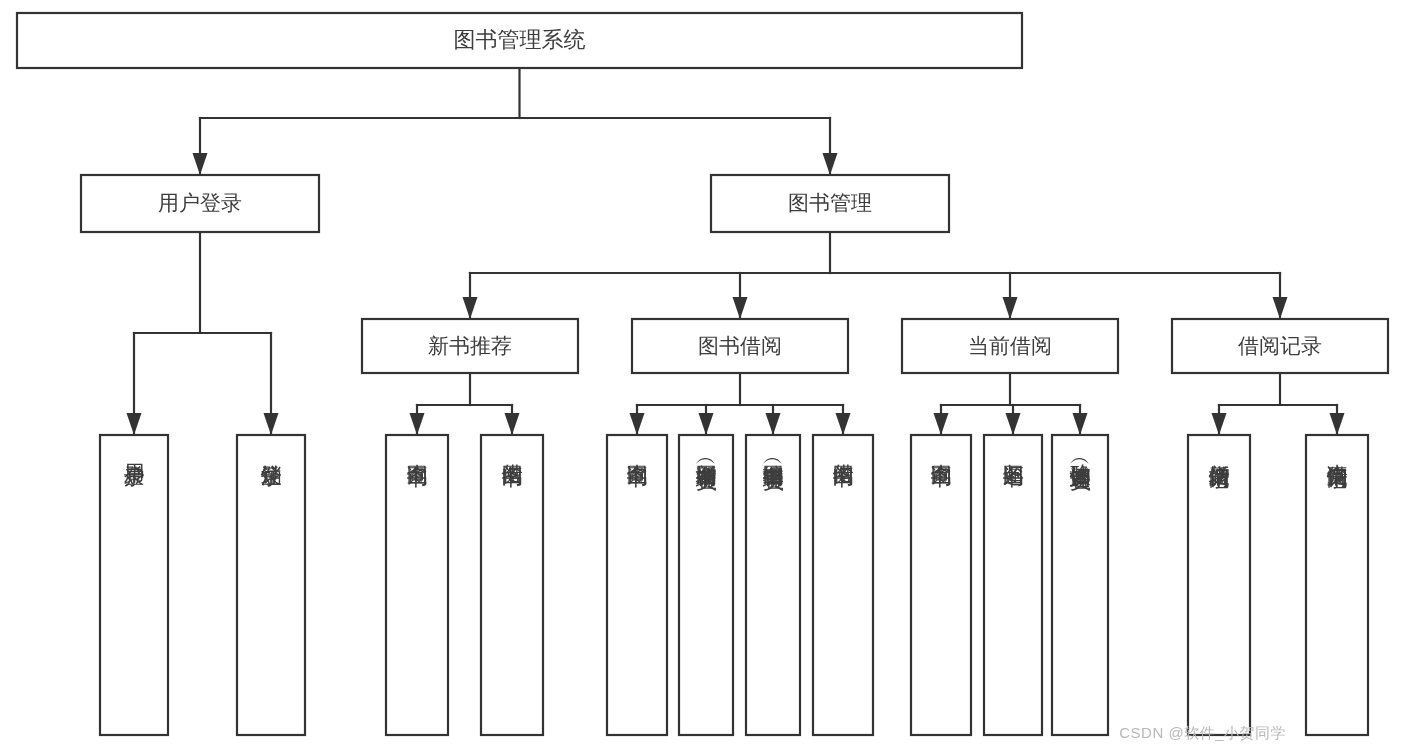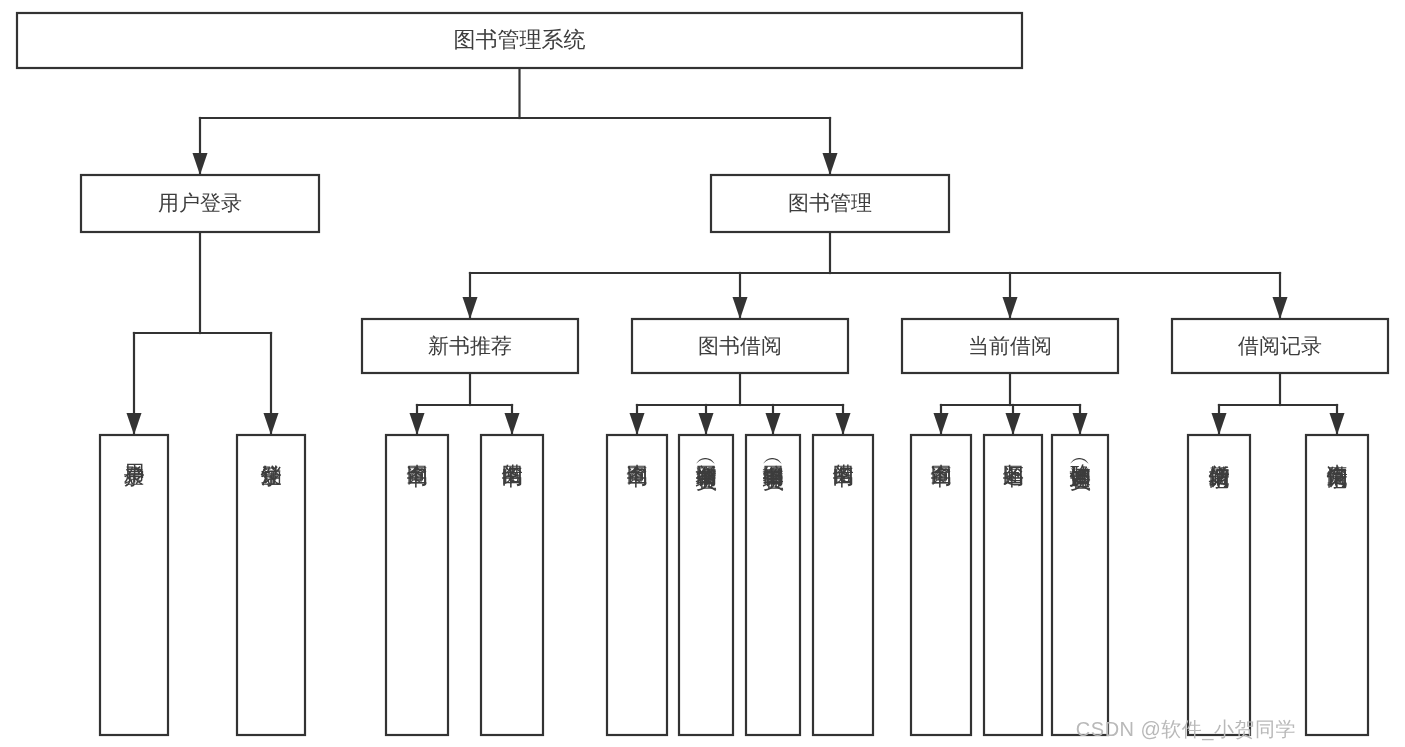--- a/index.html
+++ b/index.html
@@ -69,24 +69,24 @@
     text-orientation: upright;
     font-family: "Liberation Sans", "DejaVu Sans", sans-serif;
     font-size: 21px;
     line-height: 1.06;
     letter-spacing: 1px;
     color: #3d3d3d;
     white-space: nowrap;
   }
   .watermark {
     position: absolute;
-    right: 8px;
+    right: 18px;
     bottom: 4px;
     font-family: "Liberation Sans", "DejaVu Sans", sans-serif;
-    font-size: 20px;
+    font-size: 15px;
     color: #b9b9b9;
     letter-spacing: 0.5px;
     user-select: none;
   }
 </style>
 </head>
 <body>
 
 <div id="diagram-root">
 

